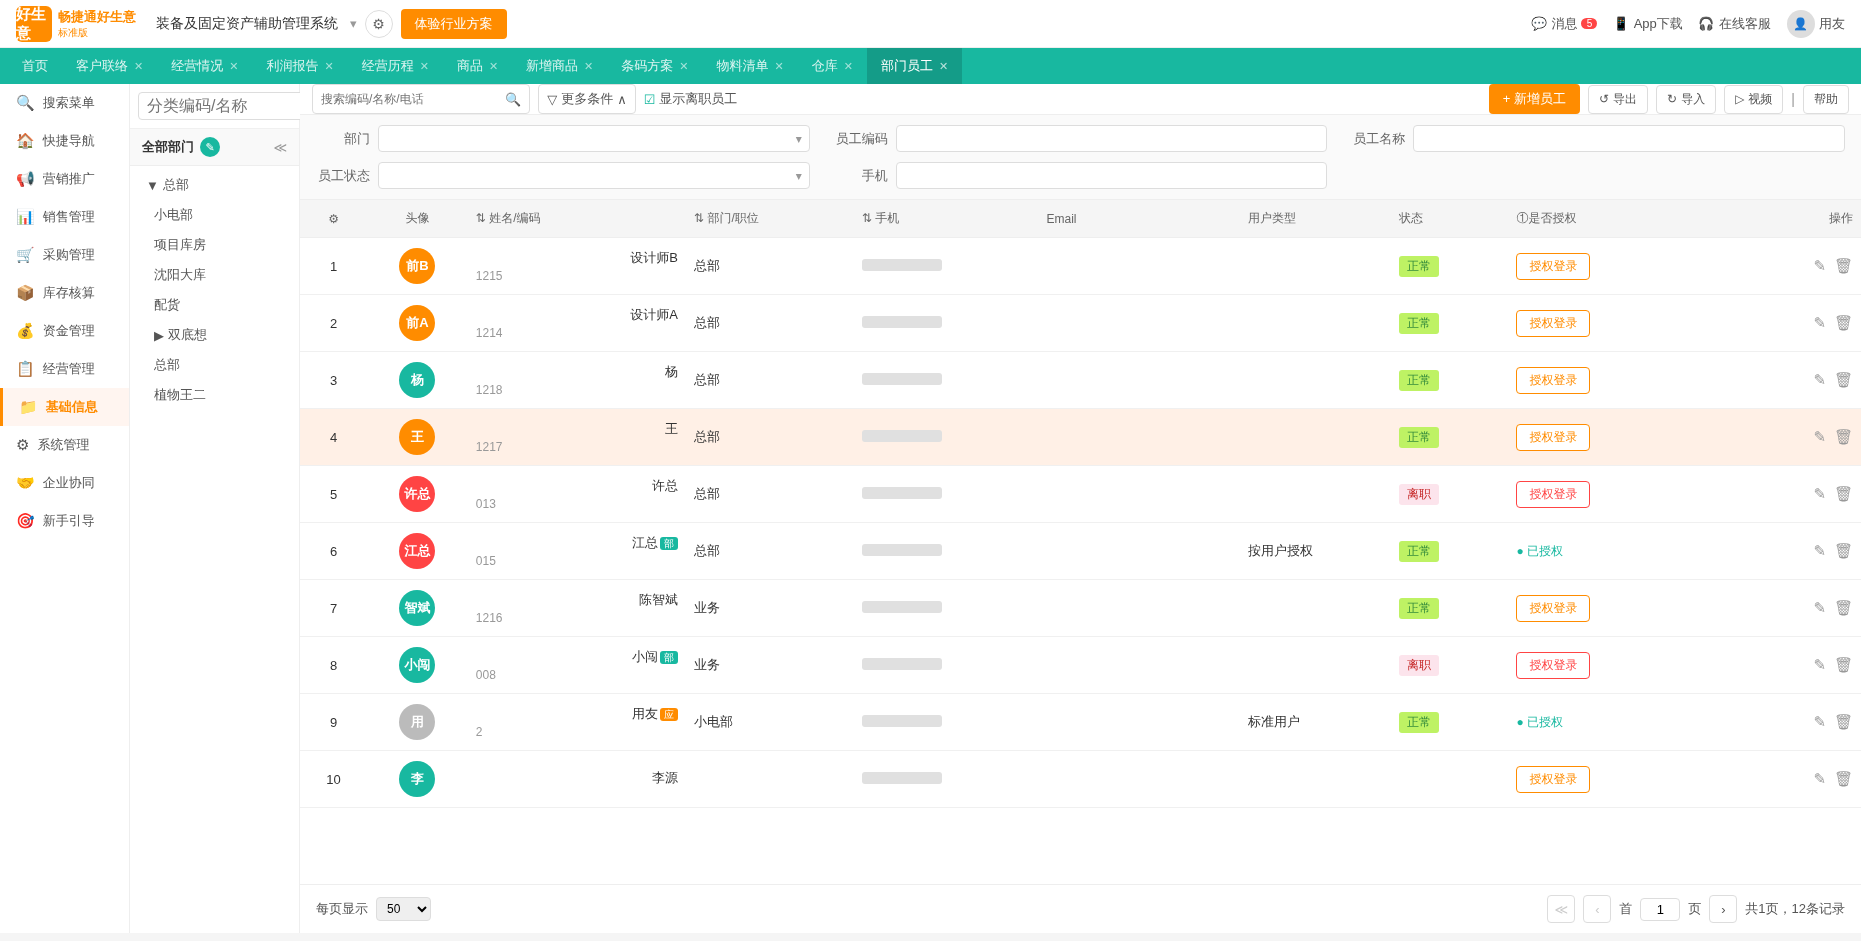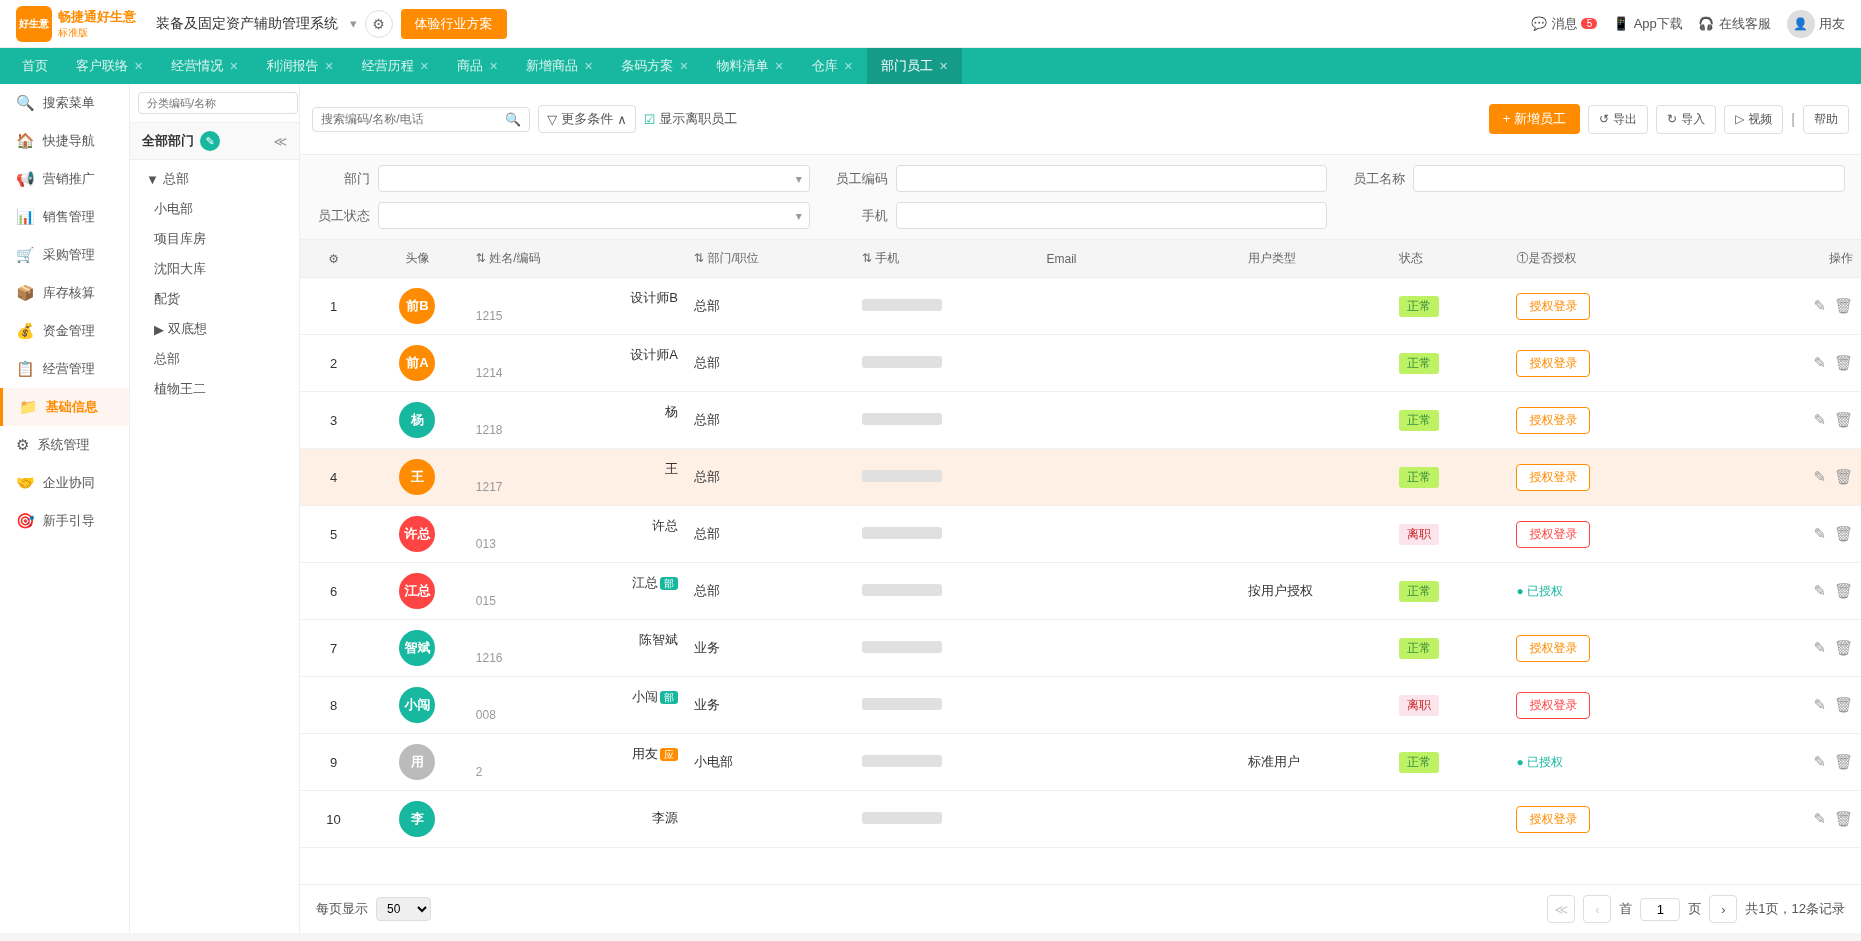--- a/index.html
+++ b/index.html
@@ -2,21 +2,21 @@
 <html><head>
   <meta charset="utf-8">
   <style>
     * { box-sizing: border-box; margin: 0; padding: 0; }
     body { font-family: 'Microsoft YaHei', Arial, sans-serif; font-size: 13px; background: #f5f5f5; color: #333; }
 
     
     .top-bar { height: 48px; background: #fff; display: flex; align-items: center; padding: 0 16px; border-bottom: 1px solid #eee; justify-content: space-between; }
     .top-bar-left { display: flex; align-items: center; gap: 8px; }
     .logo-area { display: flex; align-items: center; gap: 6px; }
-    .logo-icon { width: 36px; height: 36px; background: #ff8c00; border-radius: 6px; display: flex; align-items: center; justify-content: center; color: white; font-size: 10px; font-weight: bold; }
+    .logo-icon { width: 36px; height: 36px; background: #ff8c00; border-radius: 6px; display: flex; align-items: center; justify-content: center; color: white; font-size: 15px; font-weight: bold; }
     .logo-badge { font-size: 10px; color: #ff8c00; }
     .sys-title { font-size: 14px; color: #333; margin-left: 12px; }
     .sys-arrow { color: #999; margin-left: 4px; }
     .gear-btn { width: 28px; height: 28px; border-radius: 50%; border: 1px solid #ddd; display: flex; align-items: center; justify-content: center; cursor: pointer; color: #666; font-size: 14px; }
     .trial-btn { background: #ff8c00; color: white; border: none; padding: 6px 14px; border-radius: 4px; cursor: pointer; font-size: 13px; }
     .top-bar-right { display: flex; align-items: center; gap: 16px; }
     .top-right-item { display: flex; align-items: center; gap: 4px; color: #555; cursor: pointer; font-size: 13px; }
     .badge-dot { background: #f44; color: white; border-radius: 10px; font-size: 10px; padding: 0 4px; min-width: 16px; text-align: center; }
     .avatar { width: 28px; height: 28px; border-radius: 50%; background: #ddd; display: flex; align-items: center; justify-content: center; font-size: 12px; color: #666; }
 
@@ -34,34 +34,34 @@
     .sidebar-item { display: flex; align-items: center; gap: 8px; padding: 10px 16px; color: #555; cursor: pointer; font-size: 13px; }
     .sidebar-item.active { background: #fff5f0; color: #ff8c00; font-weight: bold; border-left: 3px solid #ff8c00; }
     .sidebar-icon { font-size: 15px; }
 
     
     .content-area { flex: 1; display: flex; overflow: hidden; }
 
     
     .dept-panel { width: 170px; background: #fff; border-right: 1px solid #eee; flex-shrink: 0; display: flex; flex-direction: column; }
     .dept-search { padding: 8px; border-bottom: 1px solid #f0f0f0; display: flex; align-items: center; gap: 4px; }
-    .dept-search input { flex: 1; border: 1px solid #ddd; border-radius: 4px; padding: 4px 8px; font-size: 11px; outline: none; }
+    .dept-search input { flex: 1; border: 1px solid #ddd; border-radius: 4px; padding: 4px 8px; font-size: 16px; outline: none; }
     .dept-header { padding: 8px 12px; display: flex; align-items: center; gap: 6px; background: #f9f9f9; border-bottom: 1px solid #eee; }
     .dept-header-label { font-size: 13px; font-weight: bold; color: #333; }
     .dept-edit-btn { width: 20px; height: 20px; border-radius: 50%; background: #18b8a0; color: white; display: flex; align-items: center; justify-content: center; font-size: 11px; cursor: pointer; }
     .dept-collapse-btn { margin-left: auto; color: #999; cursor: pointer; font-size: 13px; }
     .dept-tree { padding: 4px 0; overflow-y: auto; flex: 1; }
     .dept-node { padding: 6px 12px 6px 16px; cursor: pointer; font-size: 13px; color: #555; display: flex; align-items: center; gap: 4px; }
     .dept-node.indent1 { padding-left: 24px; }
 
     
     .table-area { flex: 1; display: flex; flex-direction: column; overflow: hidden; background: #fff; }
 
     
-    .toolbar { padding: 20px 12px; display: flex; align-items: center; gap: 8px; border-bottom: 1px solid #eee; flex-wrap: wrap; }
+    .toolbar { padding: 0 12px; display: flex; gap: 8px; border-bottom: 1px solid #eee; flex-wrap: wrap; }
     .search-box { display: flex; align-items: center; border: 1px solid #ddd; border-radius: 4px; padding: 4px 8px; gap: 4px; }
     .search-box input { border: none; outline: none; font-size: 12px; width: 180px; }
     .filter-btn { display: flex; align-items: center; gap: 4px; color: #555; cursor: pointer; font-size: 13px; padding: 4px 8px; border: 1px solid #ddd; border-radius: 4px; }
     .show-inactive-cb { display: flex; align-items: center; gap: 4px; color: #555; cursor: pointer; font-size: 13px; }
     .check-teal { color: #18b8a0; }
     .toolbar-right { margin-left: auto; display: flex; align-items: center; gap: 8px; }
     .btn-add { background: #ff8c00; color: white; border: none; padding: 6px 14px; border-radius: 4px; cursor: pointer; font-size: 13px; display: flex; align-items: center; gap: 4px; }
     .btn-outline { border: 1px solid #ddd; background: white; color: #555; padding: 5px 10px; border-radius: 4px; cursor: pointer; font-size: 12px; display: flex; align-items: center; gap: 4px; }
 
     

